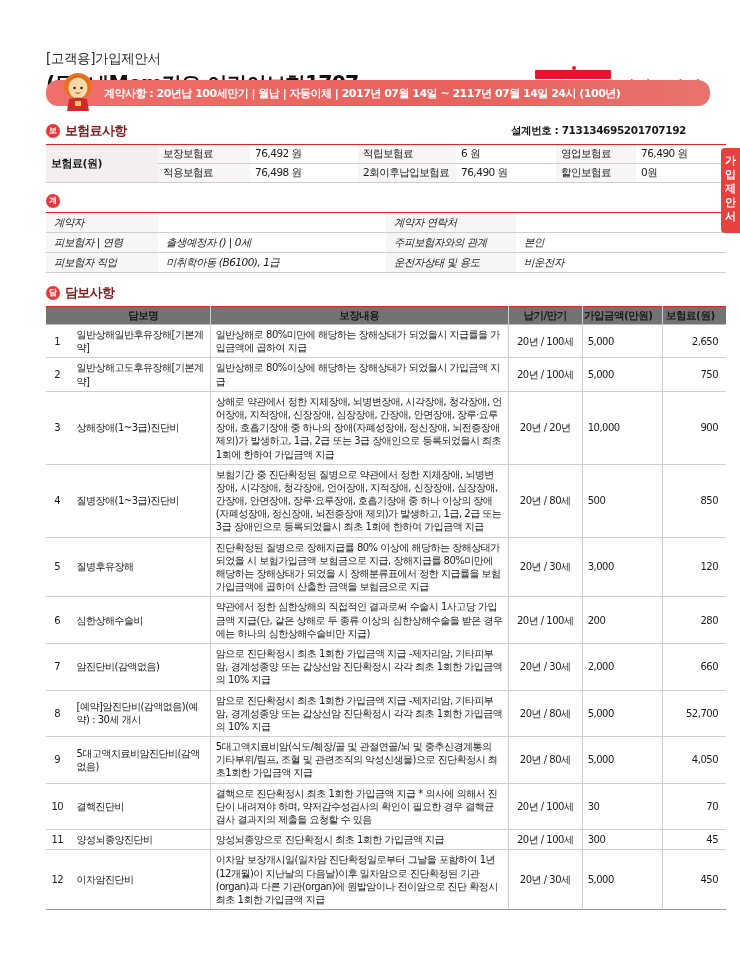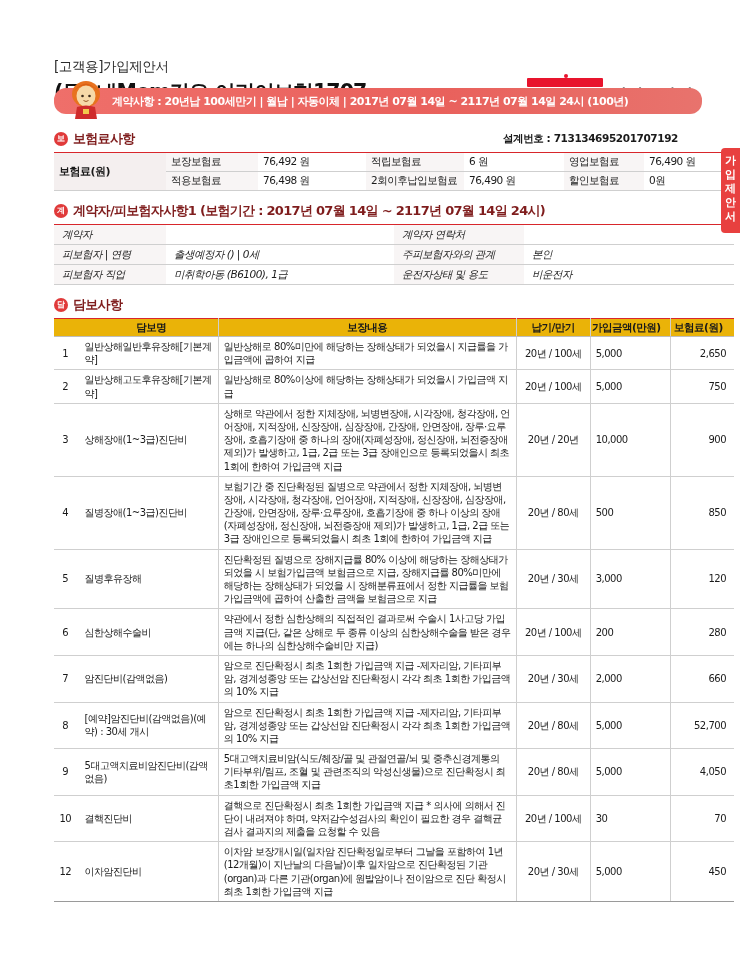--- a/index.html
+++ b/index.html
@@ -4,21 +4,21 @@
 <title>가입제안서</title>
 <style>
   * { box-sizing: border-box; margin: 0; padding: 0; }
   html, body {
     width: 740px; height: 954px;
     background: #ffffff;
     font-family: "DejaVu Sans", "Liberation Sans", sans-serif;
     color: #1a1a1a;
     overflow: hidden;
   }
-  .page { position: relative; width: 740px; height: 954px; padding: 16px; }
+  .page { position: relative; width: 740px; height: 954px; padding: 8px; }
 
   
   .header { position: relative; padding: 42px 30px 0 38px; height: 62px; }
   .doc-kind { font-size: 13.5px; color: #2b2b2b; letter-spacing: -0.4px; }
   .doc-title {
     font-size: 20.5px; font-weight: bold; color: #111;
     letter-spacing: -0.9px; margin-top: 2px;
   }
   .brand { position: absolute; right: 32px; top: 62px; display: flex; align-items: flex-end; gap: 7px; }
   .meritz-mark { position: relative; display: inline-block; }
@@ -81,21 +81,21 @@
   .pm-key { background: #f8f5f5; padding-left: 8px; }
   .pm-val { text-align: left; padding-right: 7px; }
 
   
   .party-tbl td { border-bottom: 1px solid #cfcfcf; height: 20px; padding: 1px 8px; font-style: italic; }
   .pt-key { background: #f8f5f5; }
 
   
   .cov-tbl { margin-top: 0; }
   .cov-tbl th {
-    background: #eab308; font-weight: bold; height: 18px;
+    background: #737373; font-weight: bold; height: 18px;
     border-bottom: 1px solid #bdbdbd; text-align: center; font-size: 10.5px;
   }
   .cov-tbl td {
     border-bottom: 1px solid #cfcfcf;
     padding: 3px 5px; line-height: 1.32; font-size: 10px;
   }
   .c-no { text-align: center; width: 22px; }
   .c-name { width: 138px; padding-left: 8px !important; }
   .c-desc { width: 290px; border-left: 1px solid #cfcfcf; border-right: 1px solid #cfcfcf; }
   .c-term { width: 72px; text-align: center; border-right: 1px solid #cfcfcf; }
@@ -178,21 +178,20 @@
         <td class="pm-key">2회이후납입보험료</td>
         <td class="pm-val">76,490 원</td>
         <td class="pm-key">할인보험료</td>
         <td class="pm-val">0원</td>
       </tr>
     </tbody>
   </table>
 
   <div class="section-head">
     <div class="sec-badge">계</div>
-    <div class="sec-title">계약자/피보험자사항1 (보험기간 : 2017년 07월 14일  ~ 2117년 07월 14일 24시)</div>
   </div>
 
   <table class="party-tbl tbl-top">
     <tbody>
       <tr>
         <td class="pt-key" style="width:112px">계약자</td>
         <td style="width:228px"></td>
         <td class="pt-key" style="width:130px">계약자 연락처</td>
         <td></td>
       </tr>
@@ -305,20 +304,28 @@
         <tr>
           <td class="c-no">10</td>
           <td class="c-name">결핵진단비</td>
           <td class="c-desc">결핵으로 진단확정시 최초 1회한 가입금액 지급
 * 의사에 의해서 진단이 내려져야 하며, 약저감수성검사의 확인이 필요한 경우 결핵균 검사 결과지의 제출을 요청할 수 있음</td>
           <td class="c-term">20년 / 100세</td>
           <td class="c-amt">30</td>
           <td class="c-fee">70</td>
         </tr>
         <tr>
+          <td class="c-no">11</td>
+          <td class="c-name">양성뇌종양진단비</td>
+          <td class="c-desc">양성뇌종양으로 진단확정시 최초 1회한 가입금액 지급</td>
+          <td class="c-term">20년 / 100세</td>
+          <td class="c-amt">300</td>
+          <td class="c-fee">45</td>
+        </tr>
+        <tr>
           <td class="c-no">12</td>
           <td class="c-name">이차암진단비</td>
           <td class="c-desc">이차암 보장개시일(일차암 진단확정일로부터 그날을 포함하여 1년(12개월)이 지난날의 다음날)이후 일차암으로 진단확정된 기관(organ)과 다른 기관(organ)에 원발암이나 전이암으로 진단 확정시 최초 1회한 가입금액 지급</td>
           <td class="c-term">20년 / 30세</td>
           <td class="c-amt">5,000</td>
           <td class="c-fee">450</td>
         </tr>
       </tbody>
   </table>
 

